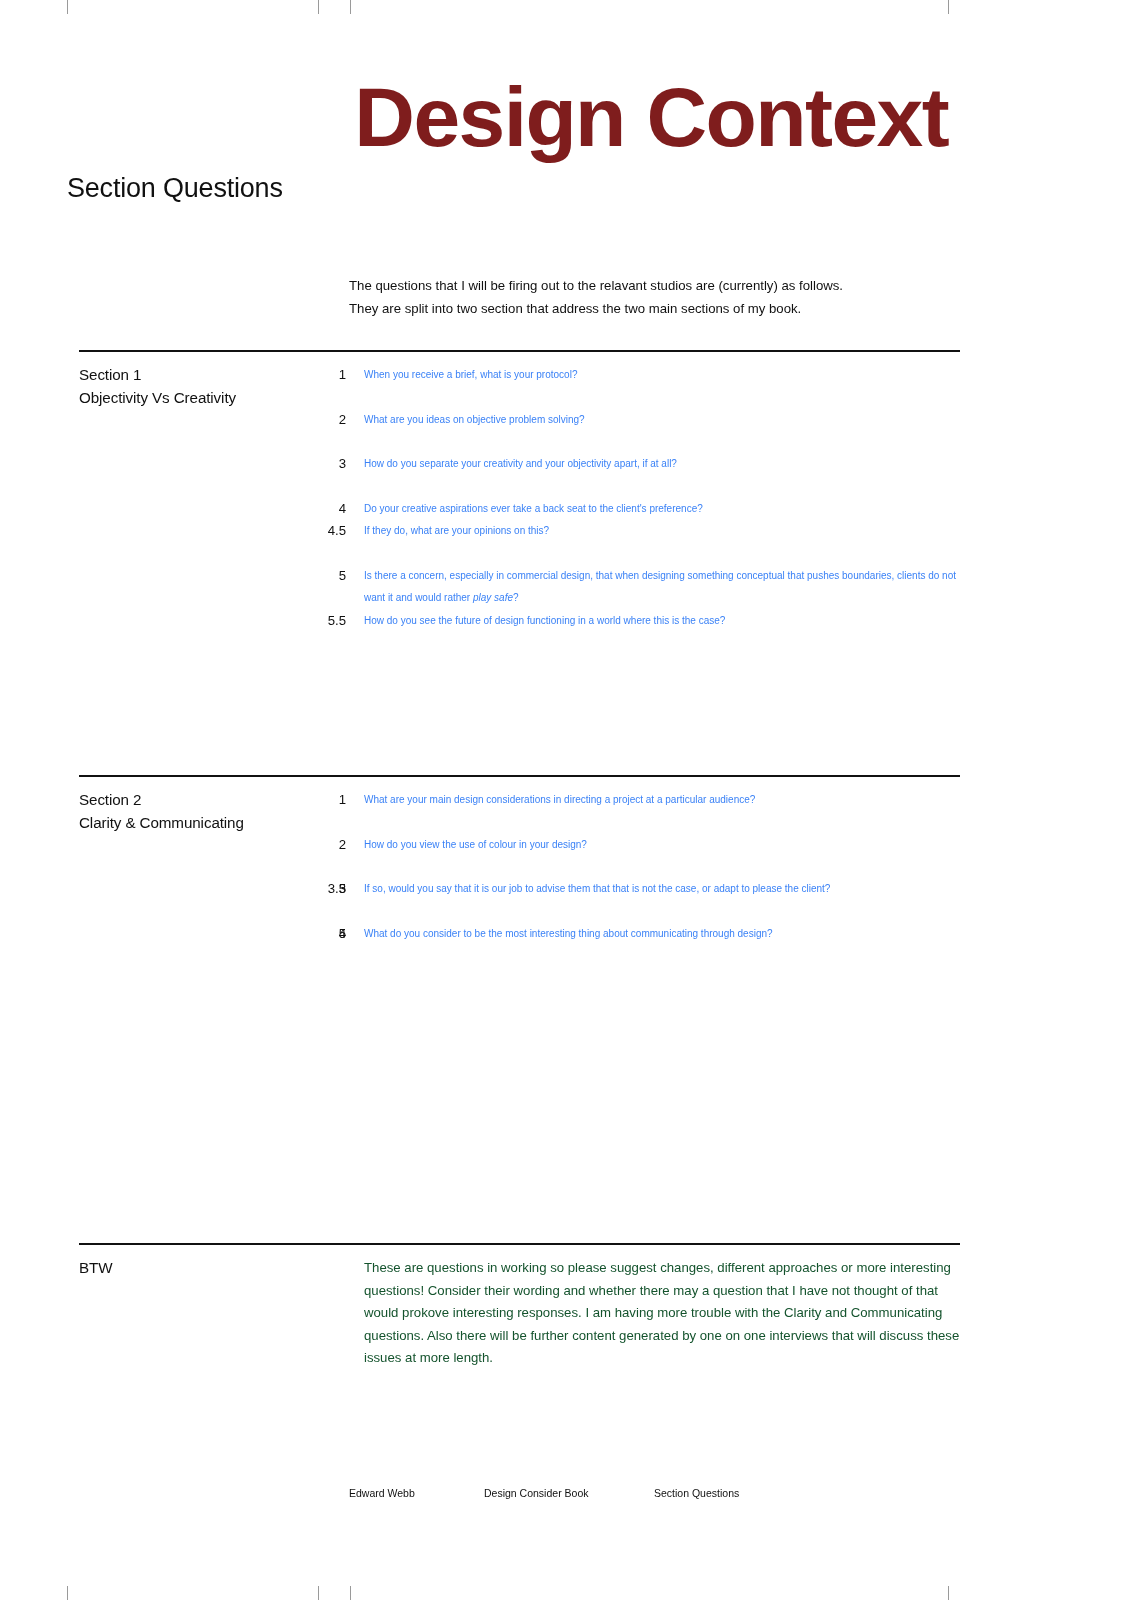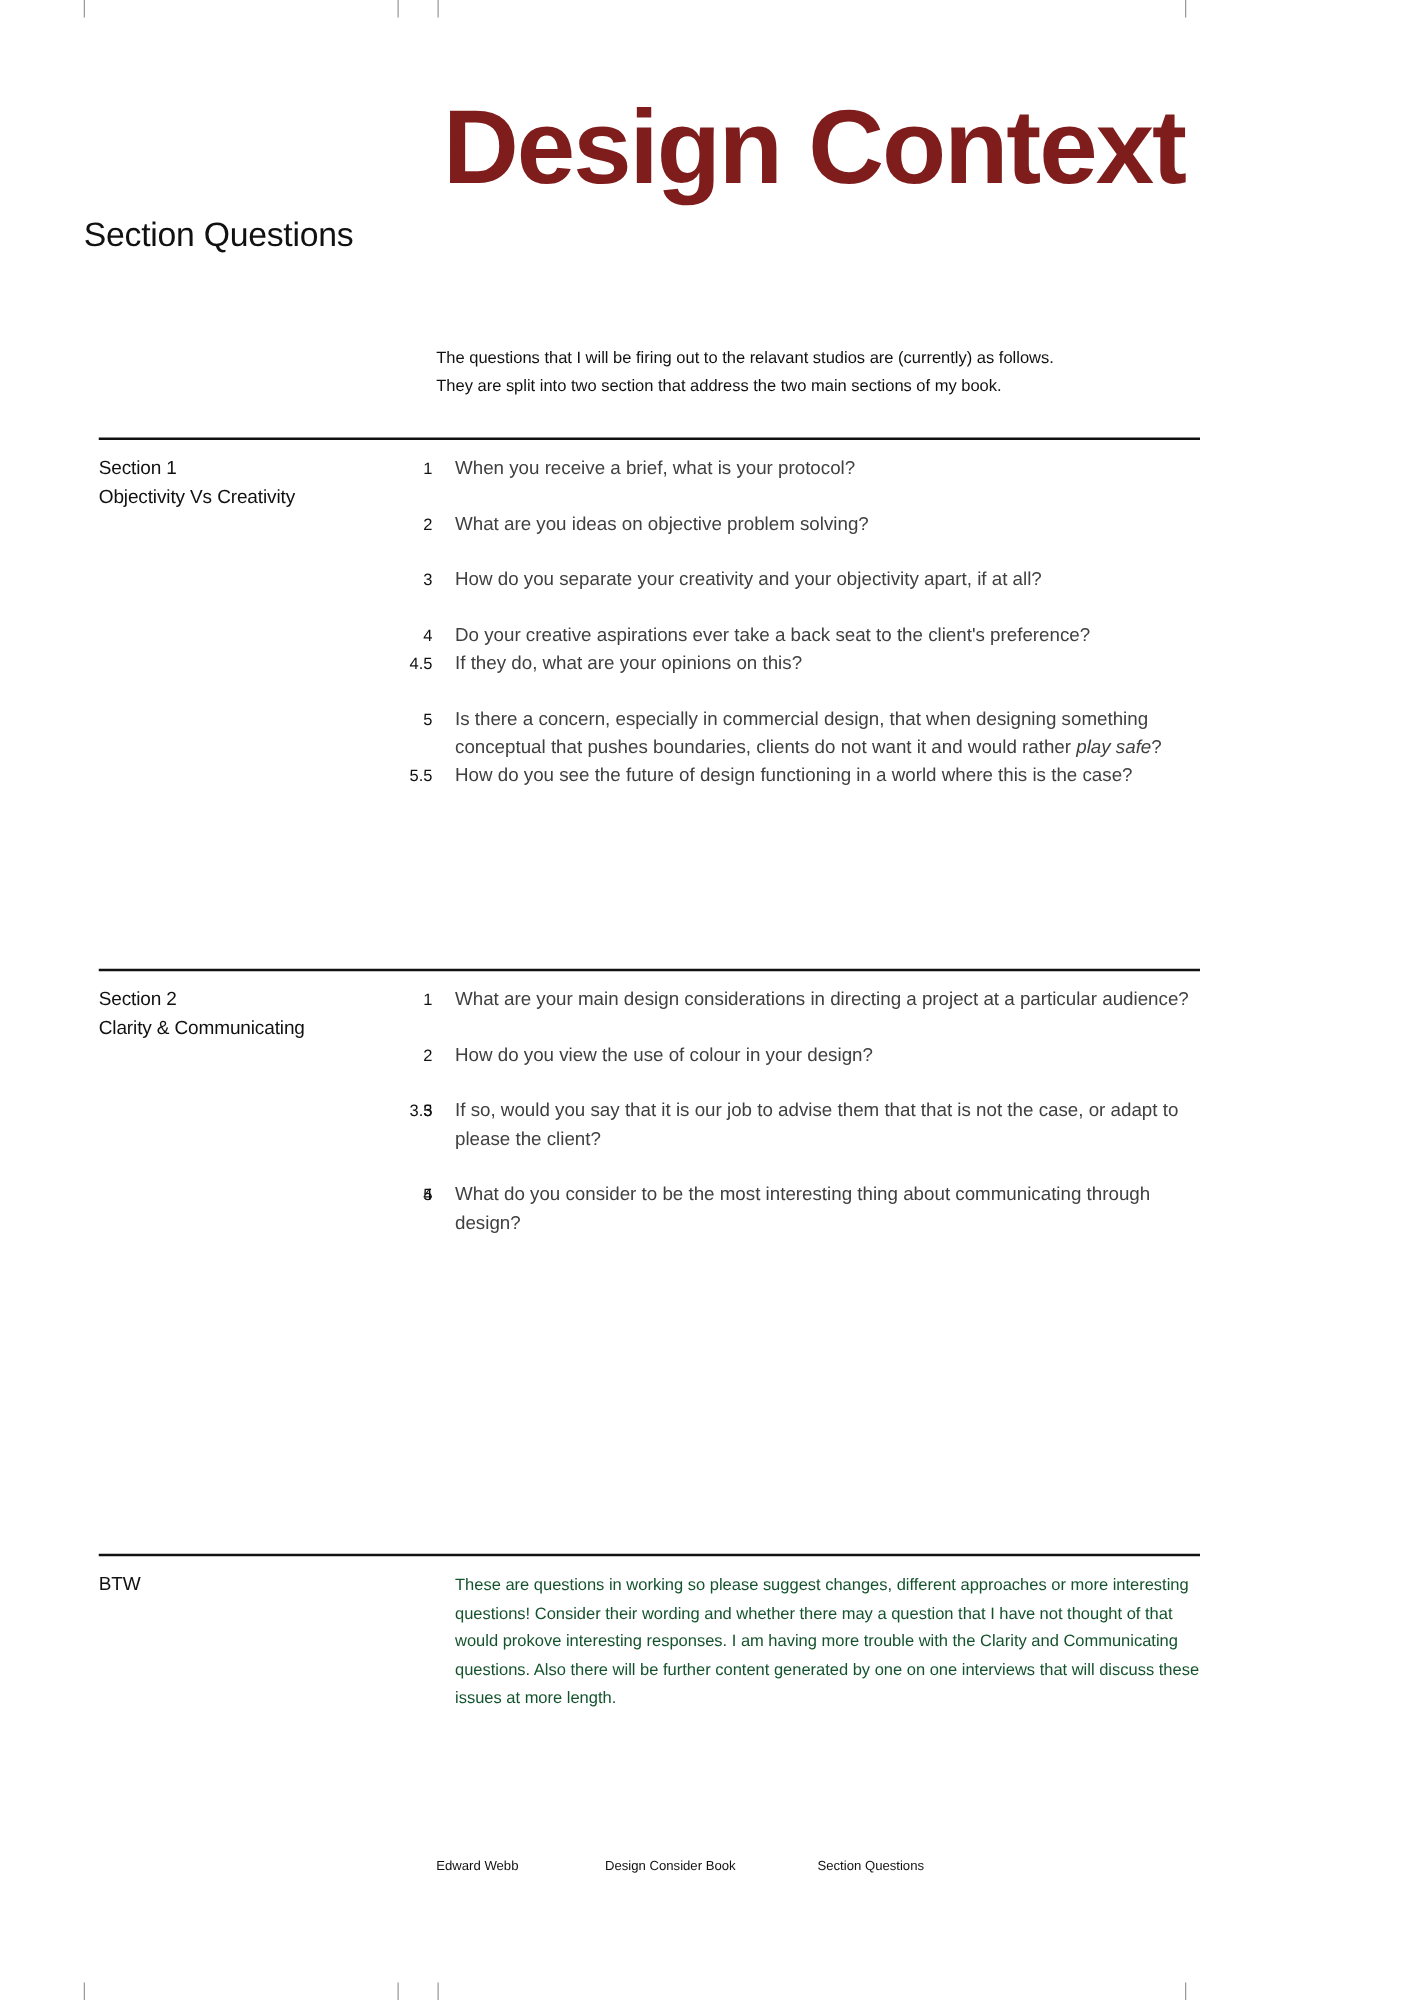--- a/index.html
+++ b/index.html
@@ -117,23 +117,23 @@
     position: absolute;
     left: 215px;
     top: 0;
     width: 52px;
     text-align: right;
     font-size: 13.2px;
     line-height: 22.5px;
     color: #111111;
   }
   .qtext {
-    font-size: 15px;
-    line-height: 22.5px;
-    color: #404040;
+    font-size: 10px;
+    line-height: 22.5px;
+    color: #3b82f6;
   }
   .qtext em { }
 
   
   #section-1 { top: 350px; }
   #section-2 { top: 775px; }
   #btw-block { top: 1243px; }
 
   .btw-body {
     position: relative;

